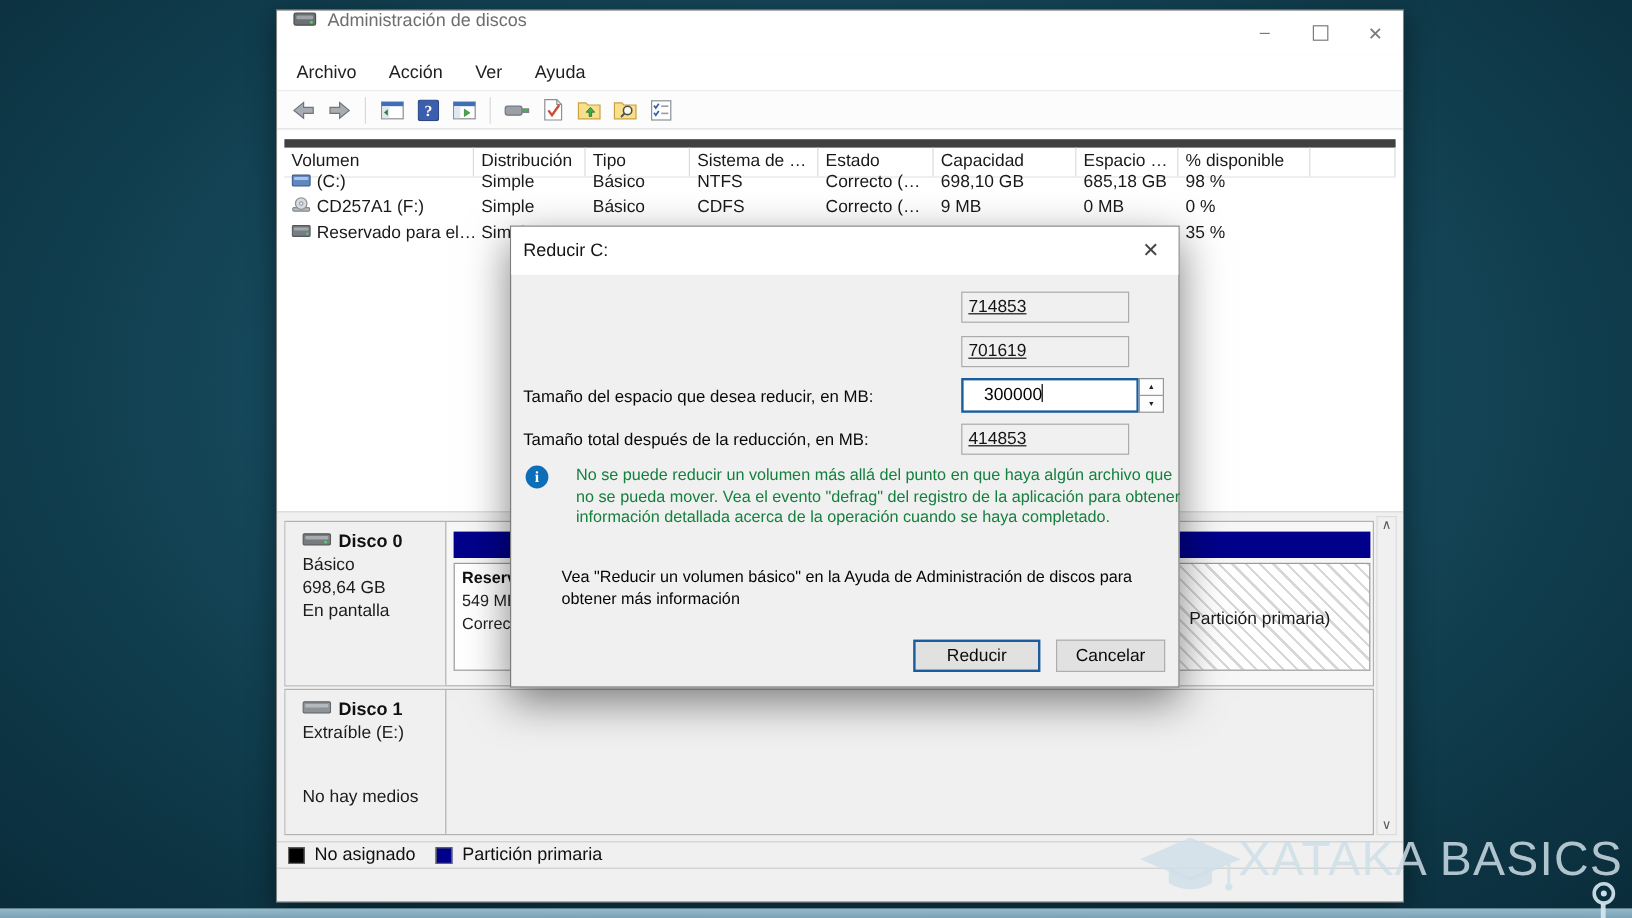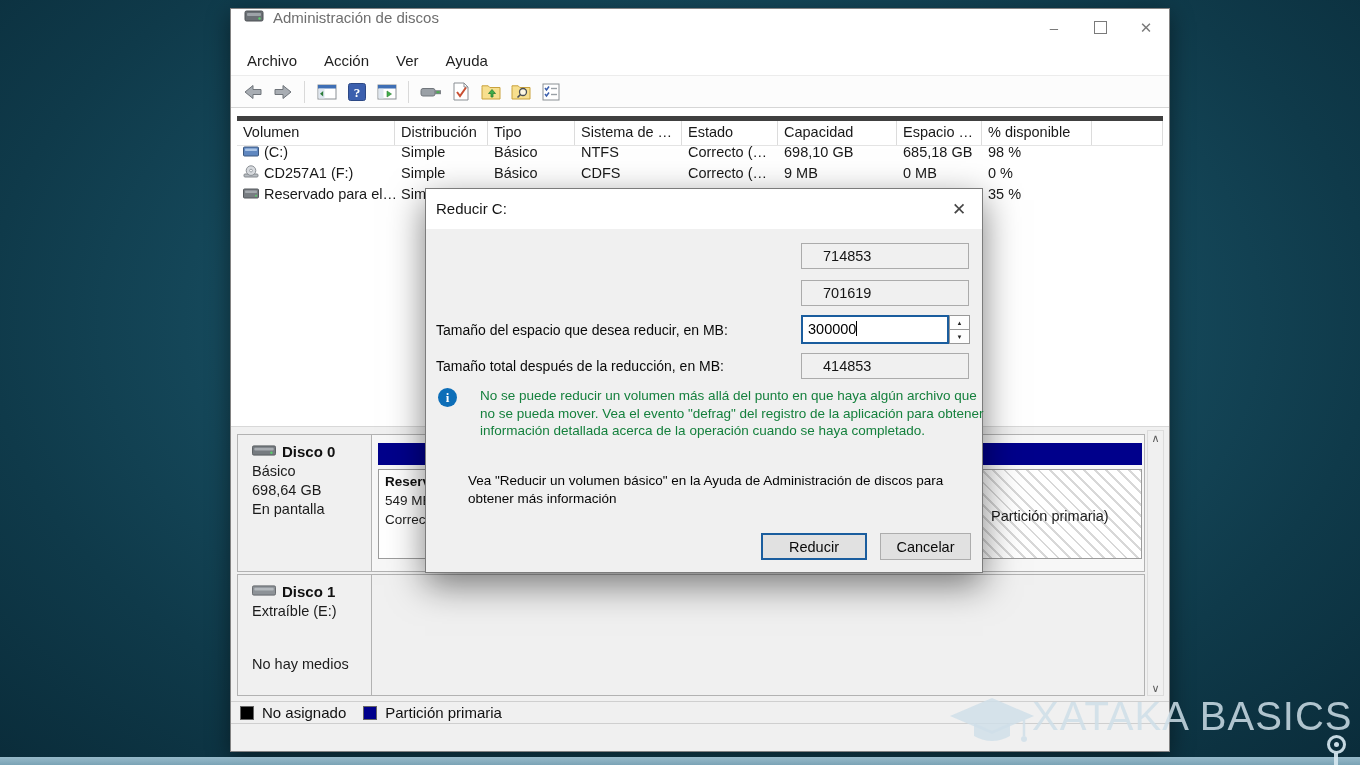--- a/index.html
+++ b/index.html
@@ -21,21 +21,21 @@
   .caption-btns{position:absolute;right:0;top:0;height:37px;display:flex;}
   .cap-btn{width:46px;height:37px;display:flex;align-items:center;justify-content:center;color:#7a7a7a;font-size:15px;cursor:default;}
   .cap-btn .maxbox{width:11px;height:11px;border:1px solid #7a7a7a;display:block;}
   .menubar{position:absolute;left:0;top:37px;right:0;height:29px;background:#fff;display:flex;align-items:center;padding-left:16px;gap:27px;font-size:15px;color:#1f1f1f;}
   .toolbar{position:absolute;left:0;top:66px;right:0;height:33px;background:#fcfcfc;border-top:1px solid #ececec;border-bottom:1px solid #d6d6d6;box-sizing:border-box;display:flex;align-items:center;padding-left:9px;gap:5px;}
   .tb-btn{width:25px;height:25px;display:flex;align-items:center;justify-content:center;}
   .tb-sep{width:1px;height:22px;background:#d9d9d9;margin:0 4px;}
 
   
   .list{position:absolute;left:0;top:99px;right:0;height:318px;background:#fff;}
-  .lhead{position:absolute;left:6px;top:8px;right:6px;height:24px;display:flex;border-top:5px solid #404040;border-bottom:1px solid #e4e4e4;}
+  .lhead{position:absolute;left:6px;top:8px;right:6px;height:24px;display:flex;border-top:7px solid #404040;border-bottom:1px solid #e4e4e4;}
   .hcell{box-sizing:border-box;border-right:1px solid #dcdcdc;padding:3px 0 0 6px;font-size:14.5px;color:#191919;white-space:nowrap;overflow:hidden;}
   .row{position:absolute;left:6px;right:6px;height:21px;display:flex;align-items:center;}
   .cell{box-sizing:border-box;padding-left:6px;font-size:14.5px;color:#191919;white-space:nowrap;overflow:hidden;}
   .c0{width:158px}.c1{width:93px}.c2{width:87px}.c3{width:107px}.c4{width:96px}.c5{width:119px}.c6{width:85px}.c7{width:110px}.c8{flex:1}
   .volcell{display:flex;align-items:center;gap:5px;}
 
   
   .graph{position:absolute;left:0;top:417px;right:0;height:275px;background:#f0f0f0;border-top:1px solid #d8d8d8;box-sizing:border-box;}
   .diskbox{position:absolute;left:6px;width:908px;background:#f7f7f7;border:1px solid #b2b2b2;box-sizing:border-box;}
   .dpanel{position:absolute;left:0;top:0;bottom:0;width:134px;background:#f0f0f0;border-right:1px solid #b2b2b2;box-sizing:border-box;padding:8px 16px 0 14px;}
@@ -56,22 +56,22 @@
   .sw{width:14px;height:14px;border:1px solid #666;box-sizing:border-box;}
   .sw-black{background:#000000}.sw-navy{background:#00008b}
   .statusstrip{position:absolute;left:0;top:714px;right:0;bottom:0;background:#f0f0f0;border-top:1px solid #cfcfcf;box-sizing:border-box;}
 
   
   .dlg{position:absolute;left:425px;top:188px;width:558px;height:385px;background:#f0f0f0;border:1px solid #7c7c7c;box-sizing:border-box;box-shadow:0 12px 34px rgba(0,0,0,.5);}
   .dlg-title{position:absolute;left:0;top:0;right:0;height:40px;background:#fff;}
   .dlg-title .t{position:absolute;left:10px;top:11px;font-size:15px;color:#141414;}
   .dlg-close{position:absolute;right:8px;top:6px;width:30px;height:28px;display:flex;align-items:center;justify-content:center;font-size:17px;color:#464646;}
   .fld-label{position:absolute;left:10px;height:26px;line-height:26px;font-size:14px;color:#090909;white-space:nowrap;}
-  .fld-ro{position:absolute;left:375px;width:168px;height:26px;background:#f0f0f0;border:1px solid #ababab;box-sizing:border-box;font-size:14.5px;color:#141414;line-height:24px;padding-left:21px;}
-  .fld-edit{position:absolute;left:375px;top:126px;width:148px;height:29px;background:#fff;border:2px solid #1a5d9e;box-sizing:border-box;font-size:14.5px;color:#000;line-height:25px;padding-left:5px;}
+  .fld-ro{position:absolute;left:375px;width:140px;height:26px;background:#f0f0f0;border:1px solid #ababab;box-sizing:border-box;font-size:14.5px;color:#141414;line-height:24px;padding-left:5px;text-decoration:underline;}
+  .fld-edit{position:absolute;left:375px;top:126px;width:148px;height:29px;background:#fff;border:2px solid #1a5d9e;box-sizing:border-box;font-size:14.5px;color:#000;line-height:25px;padding-left:17px;}
   .caret{display:inline-block;width:1px;height:15px;background:#000;vertical-align:-2px;animation:blink 1.1s steps(1) infinite;}
   @keyframes blink{50%{opacity:0}}
   .spin{position:absolute;left:523px;top:126px;width:21px;height:29px;display:flex;flex-direction:column;}
   .spin-btn{flex:1;background:#fdfdfd;border:1px solid #989898;box-sizing:border-box;display:flex;align-items:center;justify-content:center;font-size:6px;color:#222;}
   .spin-btn+.spin-btn{border-top:none;}
   .info-ic{position:absolute;left:12px;top:199px;width:19px;height:19px;border-radius:50%;background:#0d6eb8;color:#fff;font-size:13px;font-weight:bold;display:flex;align-items:center;justify-content:center;font-family:"Liberation Serif",serif;}
   .info-txt{position:absolute;left:42px;top:198px;width:508px;font-size:13.5px;line-height:17.5px;color:#15803d;margin-left:12px;}
   .help-txt{position:absolute;left:42px;top:283px;width:508px;font-size:13.5px;line-height:17.5px;color:#050505;}
   .btn{position:absolute;top:344px;height:27px;background:#e1e1e1;border:1px solid #adadad;box-sizing:border-box;font-size:14.5px;color:#0a0a0a;display:flex;align-items:center;justify-content:center;}
   .btn-default{left:335px;width:106px;border:2px solid #1a5d9e;}

